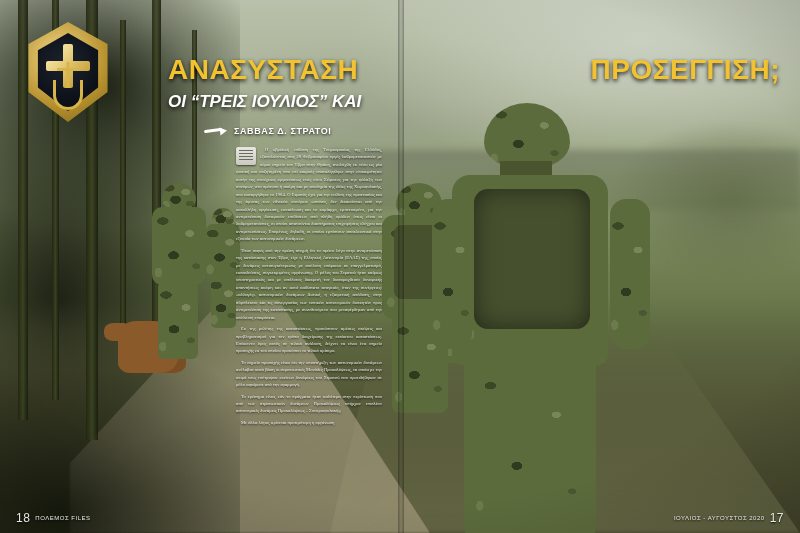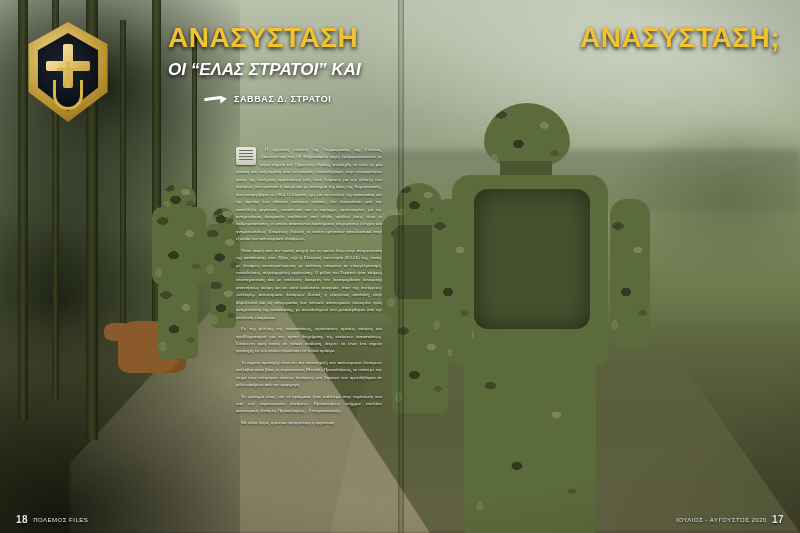--- a/index.html
+++ b/index.html
@@ -177,21 +177,21 @@
   }
 
   
   .headline { position: absolute; left: 168px; top: 22px; width: 612px; }
   .hl-line1 {
     font-size: 28px; font-weight: 800; letter-spacing: 0.5px;
     color: #f2c230; text-shadow: 0 2px 4px rgba(0,0,0,.85);
     font-family: "Liberation Sans", sans-serif;
   }
   .hl-line1 .right { color:#f2c230; }
-  .hl-row { display: flex; justify-content: space-between; align-items: flex-start; }
+  .hl-row { display: flex; justify-content: space-between; align-items: flex-start; margin-top: 32px; }
   .hl-line2 {
     margin-top: 6px;
     font-size: 17px; font-weight: 700; font-style: italic;
     color: #ffffff; text-shadow: 0 2px 4px rgba(0,0,0,.85);
     display: flex; justify-content: space-between; align-items: baseline;
   }
   .hl-line2 .r { color: #f2c230; font-size: 16px; }
   .byline {
     margin-top: 14px; margin-left: 36px;
     display: flex; align-items: center; gap: 8px;
@@ -233,21 +233,21 @@
 
   
   .folio {
     position: absolute; bottom: 8px;
     font-size: 6px; letter-spacing: .5px; color: #e9e9e4;
     text-shadow: 0 1px 2px rgba(0,0,0,.9);
     display: flex; align-items: center; gap: 5px;
   }
   .folio.left { left: 16px; }
   .folio.right { right: 16px; margin-left: 36px; }
-  .folio .num { font-weight: 700; font-size: 10px; }
+  .folio .num { font-weight: 400; font-size: 12px; }
 </style>
 </head>
 <body>
 
 <div class="spread">
 
   <div class="photo">
     <div class="horizon"></div>
     <div class="bush-right"></div>
     <div class="ground"></div>
@@ -309,24 +309,24 @@
   <div class="emblem">
     <div class="ring"></div>
     <div class="inner"></div>
     <div class="cross"></div>
     <div class="anchor"></div>
   </div>
 
   <div class="headline">
     <div class="hl-line1 hl-row">
       <span>ΑΝΑΣΥΣΤΑΣΗ</span>
-      <span class="right">ΑΝΑΣΥΣΤΑΣΗ;</span>
+      <span class="right">ΠΡΟΣΕΓΓΙΣΗ;</span>
     </div>
     <div class="hl-line2">
-      <span>ΟΙ “ΕΛΑΣ ΣΤΡΑΤΟΙ” ΚΑΙ</span>
+      <span>ΟΙ “ΤΡΕΙΣ ΙΟΥΛΙΟΣ” ΚΑΙ</span>
     </div>
     <div class="byline">
       <span class="pen-icon"></span>
       <span>ΣΑΒΒΑΣ Δ. ΣΤΡΑΤΟΙ</span>
     </div>
   </div>
 
   <div class="col">
     <p>
       <span class="dropcap"></span>

